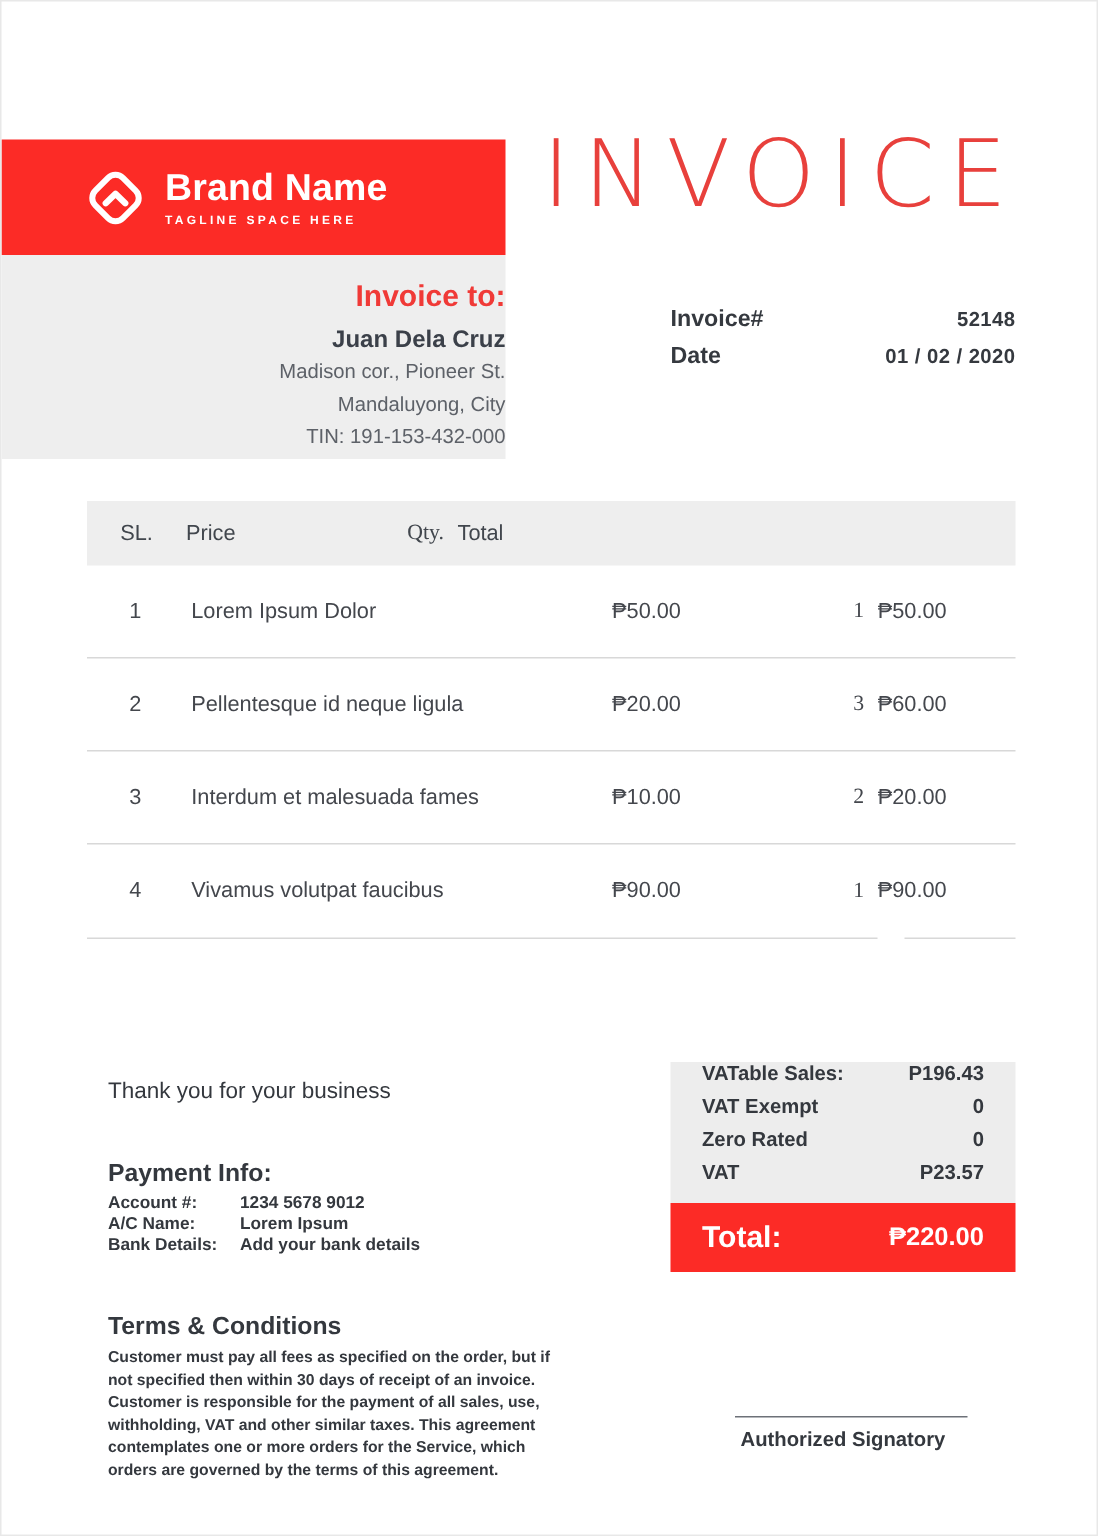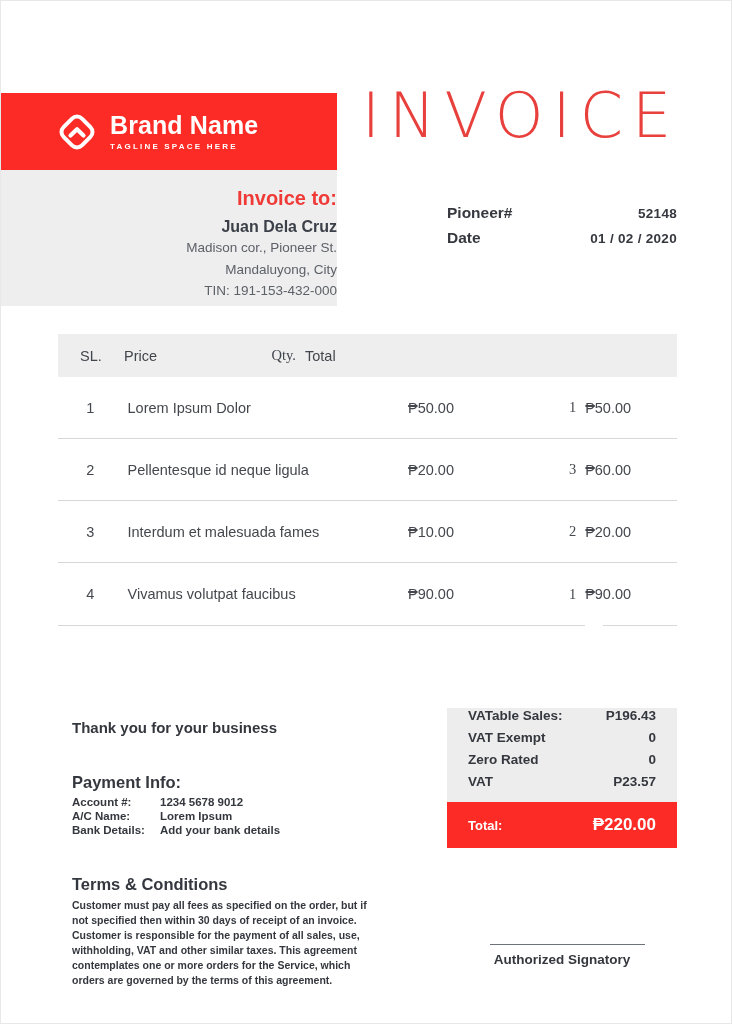--- a/index.html
+++ b/index.html
@@ -194,21 +194,21 @@
     background: #d8d8d8;
   }
 
   
   .thanks {
     position: absolute;
     left: 71px;
     top: 718px;
     color: #34383e;
     font-size: 15px;
-    font-weight: bold;
+    font-weight: normal;
   }
   .payinfo-title {
     position: absolute;
     left: 71px;
     top: 772px;
     color: #34383e;
     font-size: 16.5px;
     font-weight: bold;
   }
   .payinfo-table {
@@ -285,21 +285,21 @@
     background: #fc2b26;
     height: 46px;
     display: flex;
     align-items: center;
     justify-content: space-between;
     padding: 0 21px;
     box-sizing: border-box;
   }
   .total-label {
     color: #ffffff;
-    font-size: 13px;
+    font-size: 20px;
     font-weight: bold;
     text-align: right;
   }
   .total-value {
     color: #ffffff;
     font-size: 17px;
     font-weight: bold;
   }
 
   
@@ -345,21 +345,21 @@
       <div class="billto-title">Invoice to:</div>
       <div class="billto-name">Juan Dela Cruz</div>
       <div class="billto-line">Madison cor., Pioneer St.</div>
       <div class="billto-line">Mandaluyong, City</div>
       <div class="billto-line">TIN: 191-153-432-000</div>
     </div>
   </div>
 
   <div class="meta">
     <div class="meta-row">
-      <span class="meta-label">Pioneer#</span>
+      <span class="meta-label">Invoice#</span>
       <span class="meta-value">52148</span>
     </div>
     <div class="meta-row">
       <span class="meta-label">Date</span>
       <span class="meta-value">01 / 02 / 2020</span>
     </div>
   </div>
 
   <div class="table">
     <div class="thead">

